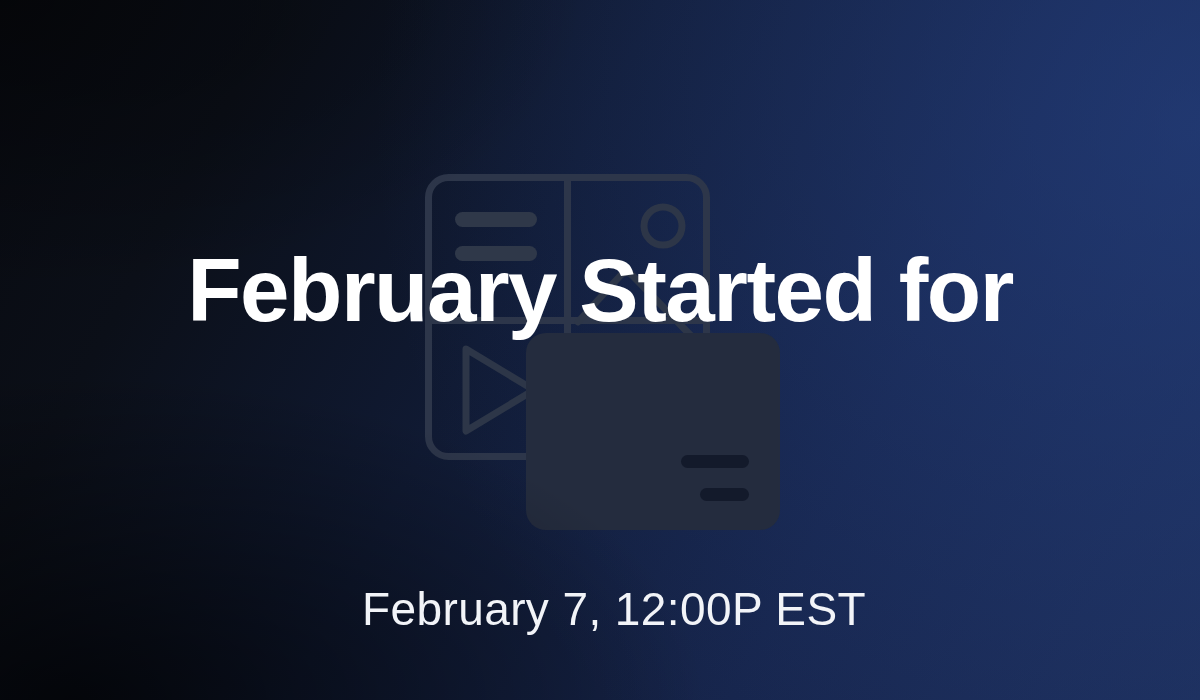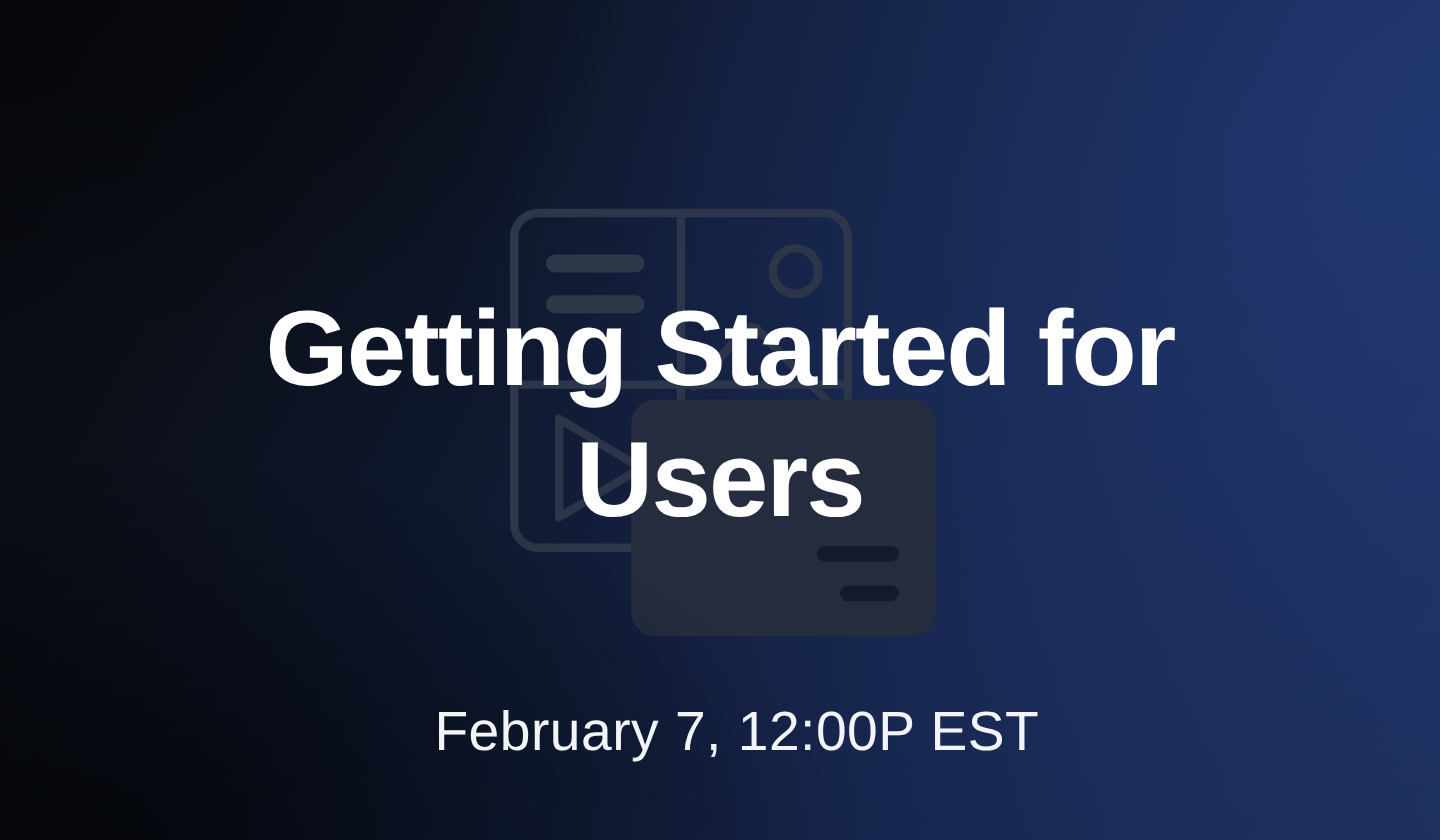--- a/index.html
+++ b/index.html
@@ -141,20 +141,19 @@
       <rect x="700" y="488" width="49" height="13" rx="6.5" fill="#131a2b"></rect>
     </g>
   </svg>
 
   <div class="vignette"></div>
 
   <div class="content">
 
 
     <div class="headline">
-      <span class="hl-line">Getting Started for</span>
-      <span class="hl-line">Users</span>
+      <span class="hl-line">February Started for</span>
     </div>
 
     <div class="datetime">February 7, 12:00P EST</div>
 
   </div>
 </div>
 
 </body></html>

